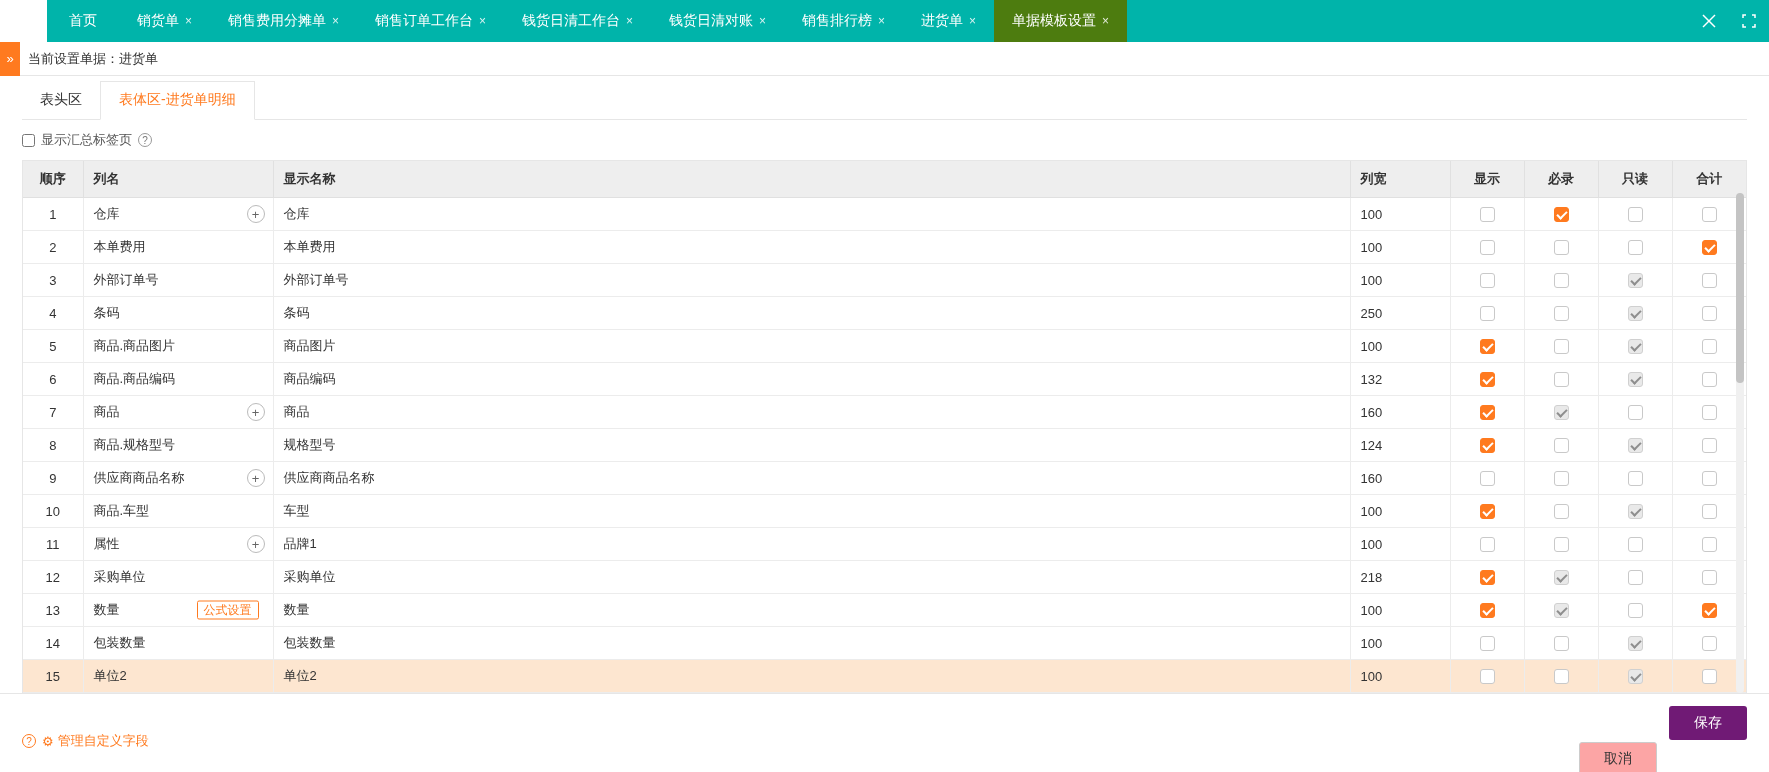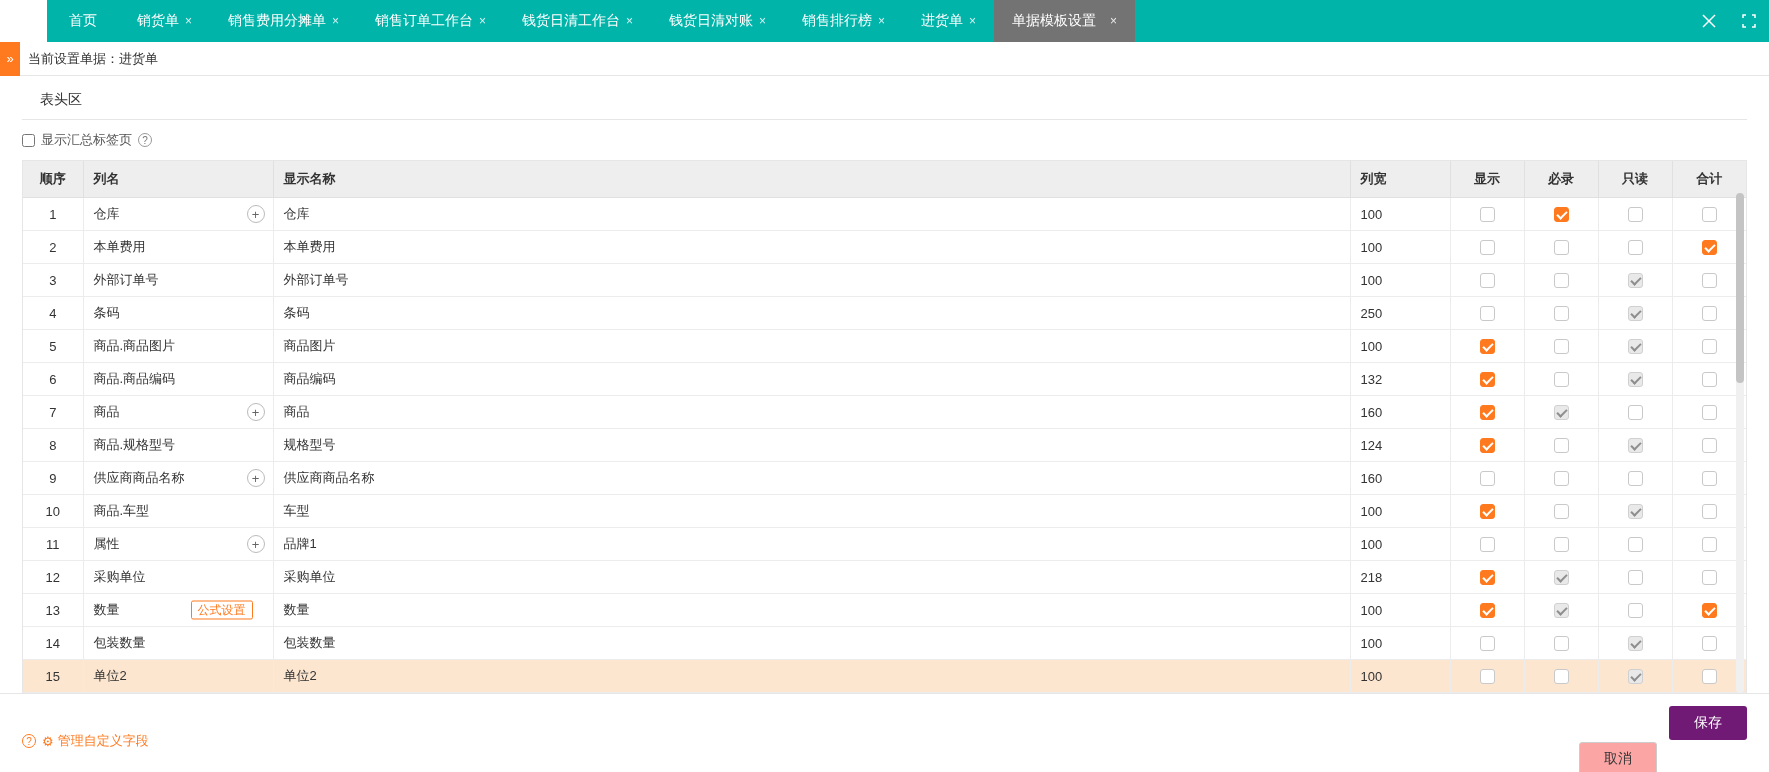--- a/index.html
+++ b/index.html
@@ -2,21 +2,21 @@
 <html><head>
 <meta charset="utf-8">
 <style>
   * { box-sizing: border-box; margin: 0; padding: 0; }
   body { font-family: "Microsoft YaHei", Arial, sans-serif; font-size: 13px; color: #333; background: #fff; }
 
   
   .tabbar { background: #00b4aa; height: 42px; display: flex; align-items: stretch; color: #fff; position: relative; margin-left: 47px; }
   .tabbar .tab { display: flex; align-items: center; padding: 0 18px 0 18px; font-size: 14px; cursor: pointer; white-space: nowrap; position: relative; }
   .tabbar .tab.home { padding: 0 22px; }
-  .tabbar .tab.active { background: #737373; gap: 8px; }
+  .tabbar .tab.active { background: #4d7c0f; }
   .tabbar .tab .close-x { margin-left: 6px; font-size: 12px; opacity: .85; }
   .tabbar .right-ctrls { margin-left: auto; display: flex; align-items: center; }
   .tabbar .right-ctrls .ctrl { width: 40px; height: 42px; display: flex; align-items: center; justify-content: center; cursor: pointer; }
   .tabbar .right-ctrls svg { stroke: #fff; }
 
   
   .subhdr { height: 34px; display: flex; align-items: center; border-bottom: 1px solid #e6e6e6; font-size: 13px; }
   .subhdr .chevrons { background: #ff7a1f; color: #fff; width: 20px; height: 34px; display: flex; align-items: center; justify-content: center; font-size: 13px; margin-right: 8px; }
   .subhdr .lbl { color: #333; }
 
@@ -40,21 +40,21 @@
   tbody td { padding: 7px 10px; border-bottom: 1px solid #ececec; font-size: 13px; background: #fff; }
   tbody td.idx { text-align: center; color: #333; border-right: 1px solid #ececec; }
   tbody td.colname { border-right: 1px solid #ececec; position: relative; }
   tbody td.dispname { border-right: 1px solid #ececec; }
   tbody td.widthcol { border-right: 1px solid #ececec; }
   tbody td.chkcell { text-align: center; border-right: 1px solid #ececec; }
   tbody td.chkcell:last-child { border-right: none; }
   tbody tr.hl td { background: #fde6d0; }
 
   .plus-btn { position: absolute; right: 8px; top: 50%; transform: translateY(-50%); width: 18px; height: 18px; border: 1px solid #bbb; border-radius: 50%; display: flex; align-items: center; justify-content: center; font-size: 13px; color: #666; cursor: pointer; background: #fff; }
-  .formula-tag { position: absolute; right: 20px; top: 50%; transform: translateY(-50%); border: 1px solid #ff7a1f; color: #ff7a1f; font-size: 12px; padding: 0 6px; border-radius: 2px; background: #fff; cursor: pointer; }
+  .formula-tag { position: absolute; right: 14px; top: 50%; transform: translateY(-50%); border: 1px solid #ff7a1f; color: #ff7a1f; font-size: 12px; padding: 0 6px; border-radius: 2px; background: #fff; cursor: pointer; }
 
   
   .chk { display: inline-block; width: 15px; height: 15px; border: 1px solid #c9c9c9; border-radius: 3px; background: #fff; position: relative; vertical-align: middle; }
   .chk.checked { background: #ff7a1f; border-color: #ff7a1f; }
   .chk.checked::after { content: ""; position: absolute; left: 4px; top: 1px; width: 4px; height: 8px; border: solid #fff; border-width: 0 2px 2px 0; transform: rotate(45deg); }
   .chk.disabled { background: #f3f3f3; }
   .chk.checked.disabled { background: #e9e9e9; border-color: #d0d0d0; }
   .chk.checked.disabled::after { border-color: #8e8e8e; }
 
   .scroll-hint { position: absolute; right: 2px; top: 32px; bottom: 0; width: 8px; background: #f0f0f0; border-radius: 4px; }
@@ -130,20 +130,21 @@
 <div class="subhdr">
   <div class="chevrons">»</div>
   <span class="lbl">当前设置单据：</span>
   <span class="lbl">进货单</span>
 </div>
 
 <div class="main">
 
   <div class="subtabs" id="subtabs-slot">
       <div class="subtab">表头区</div>
+      <div class="subtab active">表体区-进货单明细</div>
     </div>
 
   <div class="toggle-row">
     <input type="checkbox" style="">
     <span>显示汇总标签页</span>
     <span class="help-q">?</span>
   </div>
 
   <div class="tbl-wrap">
     <table>

